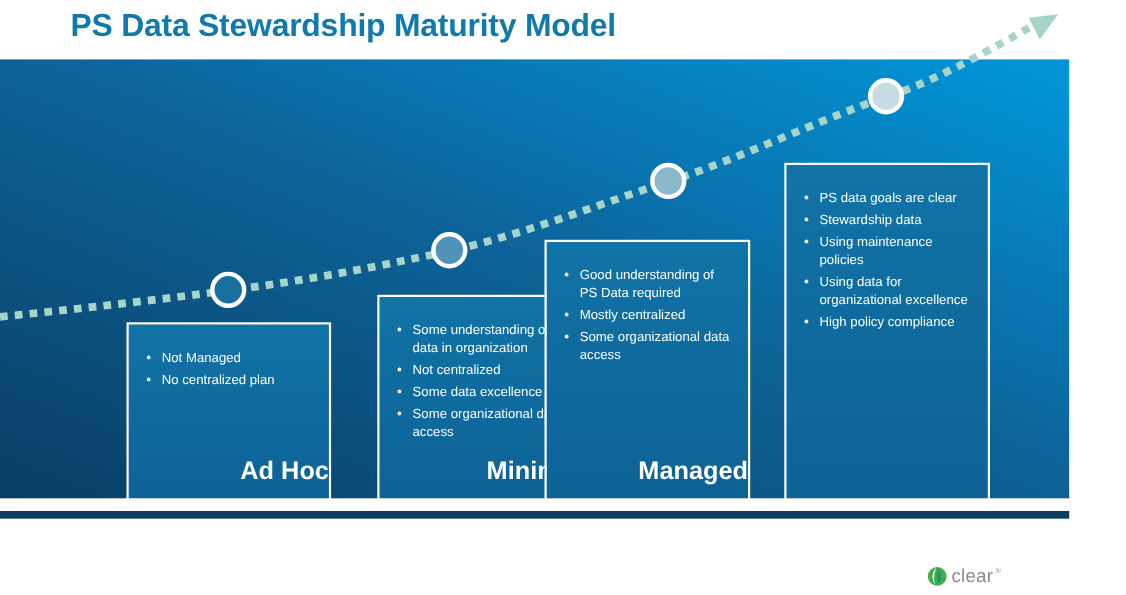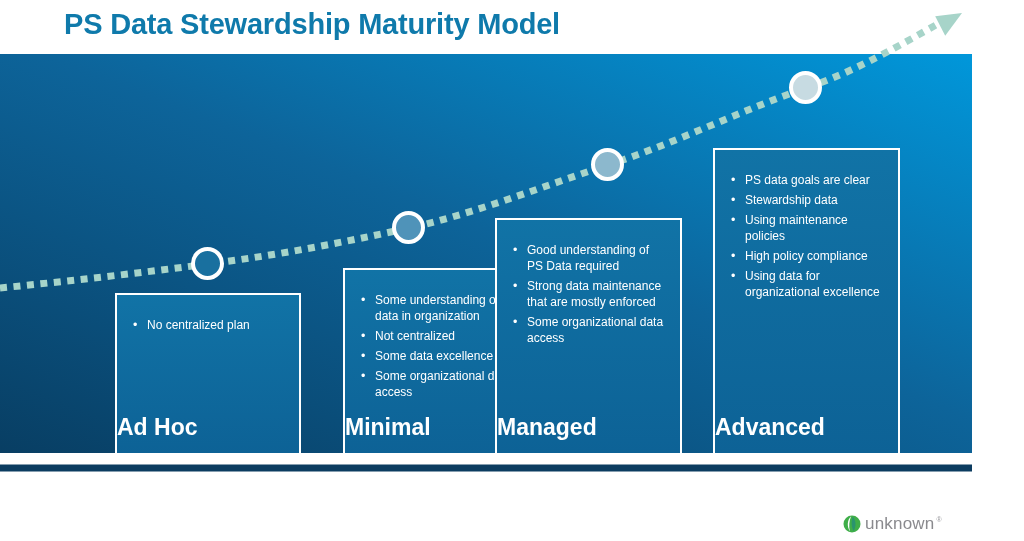--- a/index.html
+++ b/index.html
@@ -27,21 +27,21 @@
   .stage-4{left:713px;top:148px;width:187px;height:308px;}
   .stage ul{
     margin:0;padding:22px 12px 0 30px;list-style:none;
     font-size:12px;line-height:16px;
   }
   .stage li{position:relative;margin-bottom:4px;}
   .stage li::before{
     content:"\2022";position:absolute;left:-14px;top:0;font-size:12.5px;
   }
   .stage-label{
-    position:absolute;left:0;bottom:13px;width:100%;text-align:left;
+    position:absolute;left:0;bottom:13px;width:100%;text-align:right;
     font-size:23px;font-weight:bold;color:#ffffff;
   }
   .overlay{position:absolute;left:0;top:0;width:1024px;height:541px;pointer-events:none;}
   .milestone{
     position:absolute;width:33px;height:33px;border-radius:50%;
     border:4.5px solid #ffffff;box-sizing:border-box;
   }
   .m1{left:191px;top:247px;}
   .m2{left:392px;top:211px;}
   .m3{left:591px;top:148px;}
@@ -56,53 +56,53 @@
 <body>
 
 <div class="page">
 
   <h1 class="title">PS Data Stewardship Maturity Model</h1>
 
   <div class="panel"></div>
 
   <div class="stage stage-1">
     <ul>
+        <li>Not Managed</li>
         <li>No centralized plan</li>
       </ul>
     <div class="stage-label">Ad Hoc</div>
   </div>
 
   <div class="stage stage-2">
     <ul>
         <li>Some understanding of data in organization</li>
         <li>Not centralized</li>
         <li>Some data excellence</li>
         <li>Some organizational data access</li>
       </ul>
     <div class="stage-label">Minimal</div>
   </div>
 
   <div class="stage stage-3">
     <ul>
         <li>Good understanding of PS Data required</li>
-        <li>Strong data maintenance that are mostly enforced</li>
+        <li>Mostly centralized</li>
         <li>Some organizational data access</li>
       </ul>
     <div class="stage-label">Managed</div>
   </div>
 
   <div class="stage stage-4">
     <ul>
         <li>PS data goals are clear</li>
         <li>Stewardship data</li>
         <li>Using maintenance policies</li>
+        <li>Using data for organizational excellence</li>
         <li>High policy compliance</li>
-        <li>Using data for organizational excellence</li>
       </ul>
-    <div class="stage-label">Advanced</div>
   </div>
 
   <svg class="overlay" viewBox="0 0 1024 541" xmlns="http://www.w3.org/2000/svg">
 
     <path d="M 0 288 C 70 281, 140 273, 208 264 C 278 255, 341 243, 409 228 C 477 213, 543 186, 608 165 C 673 144, 742 110, 806 88 C 852 73, 902 44, 936 25" fill="none" stroke-width="7" stroke-dasharray="7 6.5" stroke-linecap="butt" stroke="#a7d4c9"></path>
     <polygon points="962,13 945.2,35.8 935.2,16.2" fill="#a7d4c9"></polygon>
 
     <rect x="0" y="453" width="1024" height="11.5" fill="#ffffff"></rect>
     <rect x="0" y="464.5" width="1008" height="7" fill="#0c3c60"></rect>
     <polygon points="990,445 1023.5,462 990,479.5" fill="#ffffff"></polygon>
@@ -112,17 +112,17 @@
   <div class="milestone m2" style="background-color: rgb(79, 147, 185);"></div>
   <div class="milestone m3" style="background-color: rgb(140, 184, 205);"></div>
   <div class="milestone m4" style="background-color: rgb(199, 219, 226);"></div>
 
   <div class="logo">
     <svg width="18" height="18" viewBox="0 0 18 18">
       <circle cx="9" cy="9" r="8.5" fill="#3fae49"></circle>
       <path d="M8.2,1.2 C4.2,4.6 3.6,11.2 7.0,16.6 C5.6,11.8 6.2,5.6 8.2,1.2 Z" fill="#ffffff"></path>
       <path d="M9.8,1.6 C8.0,6.2 8.4,12.4 10.6,16.2 C13.4,12.0 13.0,5.2 9.8,1.6 Z" fill="#1a7f8e" opacity="0.55"></path>
     </svg>
-    <span class="logo-text">unknown</span>
+    <span class="logo-text">clear</span>
     <span class="logo-mark">®</span>
   </div>
 
 </div>
 
 </body></html>

